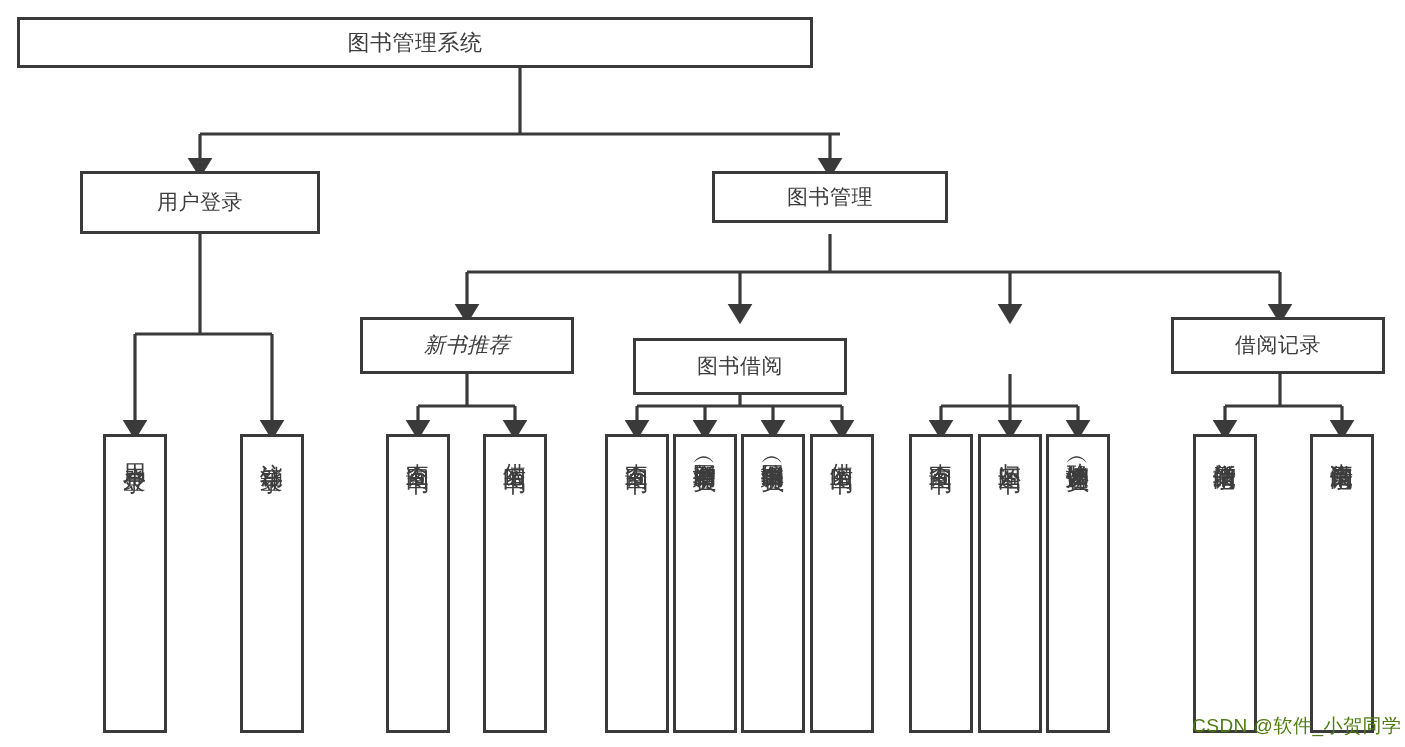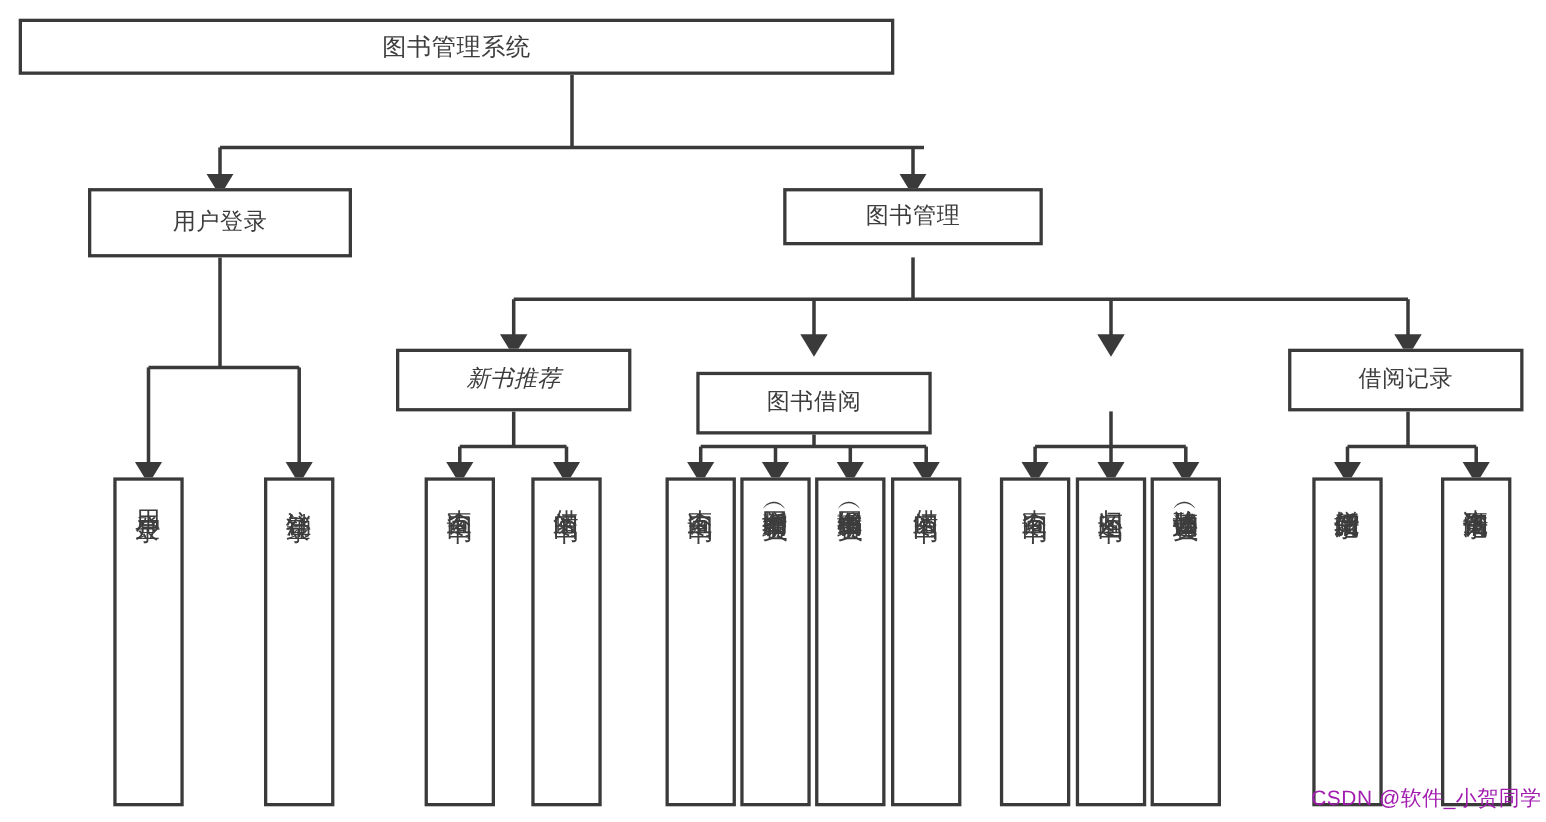--- a/index.html
+++ b/index.html
@@ -65,21 +65,21 @@
     line-height: 1.05;
     letter-spacing: 3px;
     white-space: nowrap;
   }
   .node.vert.tall .label {
     font-size: 23px;
     letter-spacing: 1px;
   }
   .watermark {
     position: absolute;
-    color: #a21caf;
+    color: #4d7c0f;
     font-size: 19px;
     white-space: nowrap;
     letter-spacing: 0.5px;
     font-family: "Liberation Sans", "DejaVu Sans", sans-serif;
   }
 </style>
 </head>
 <body>
 
 <div id="diagram-root">

